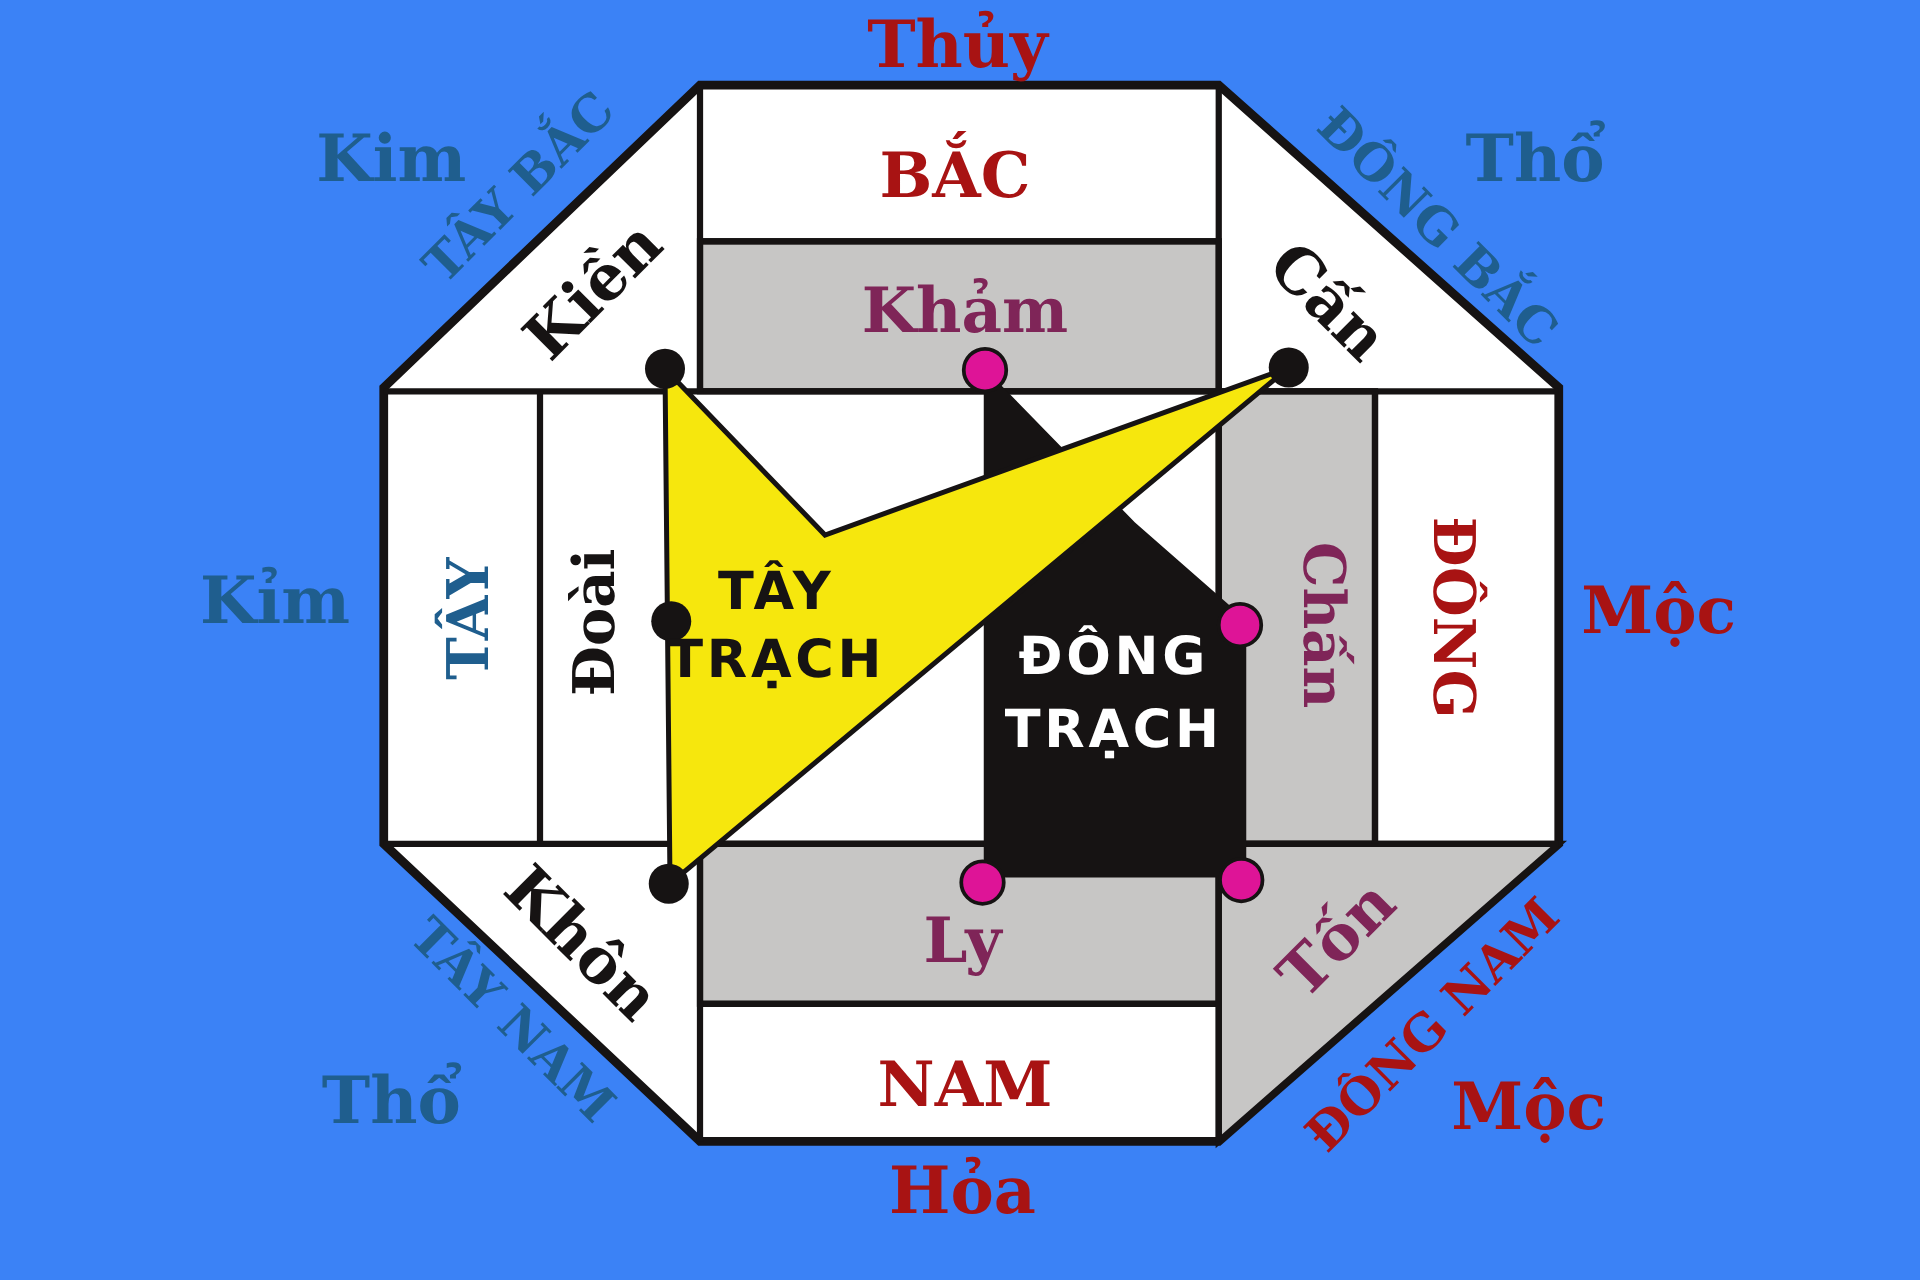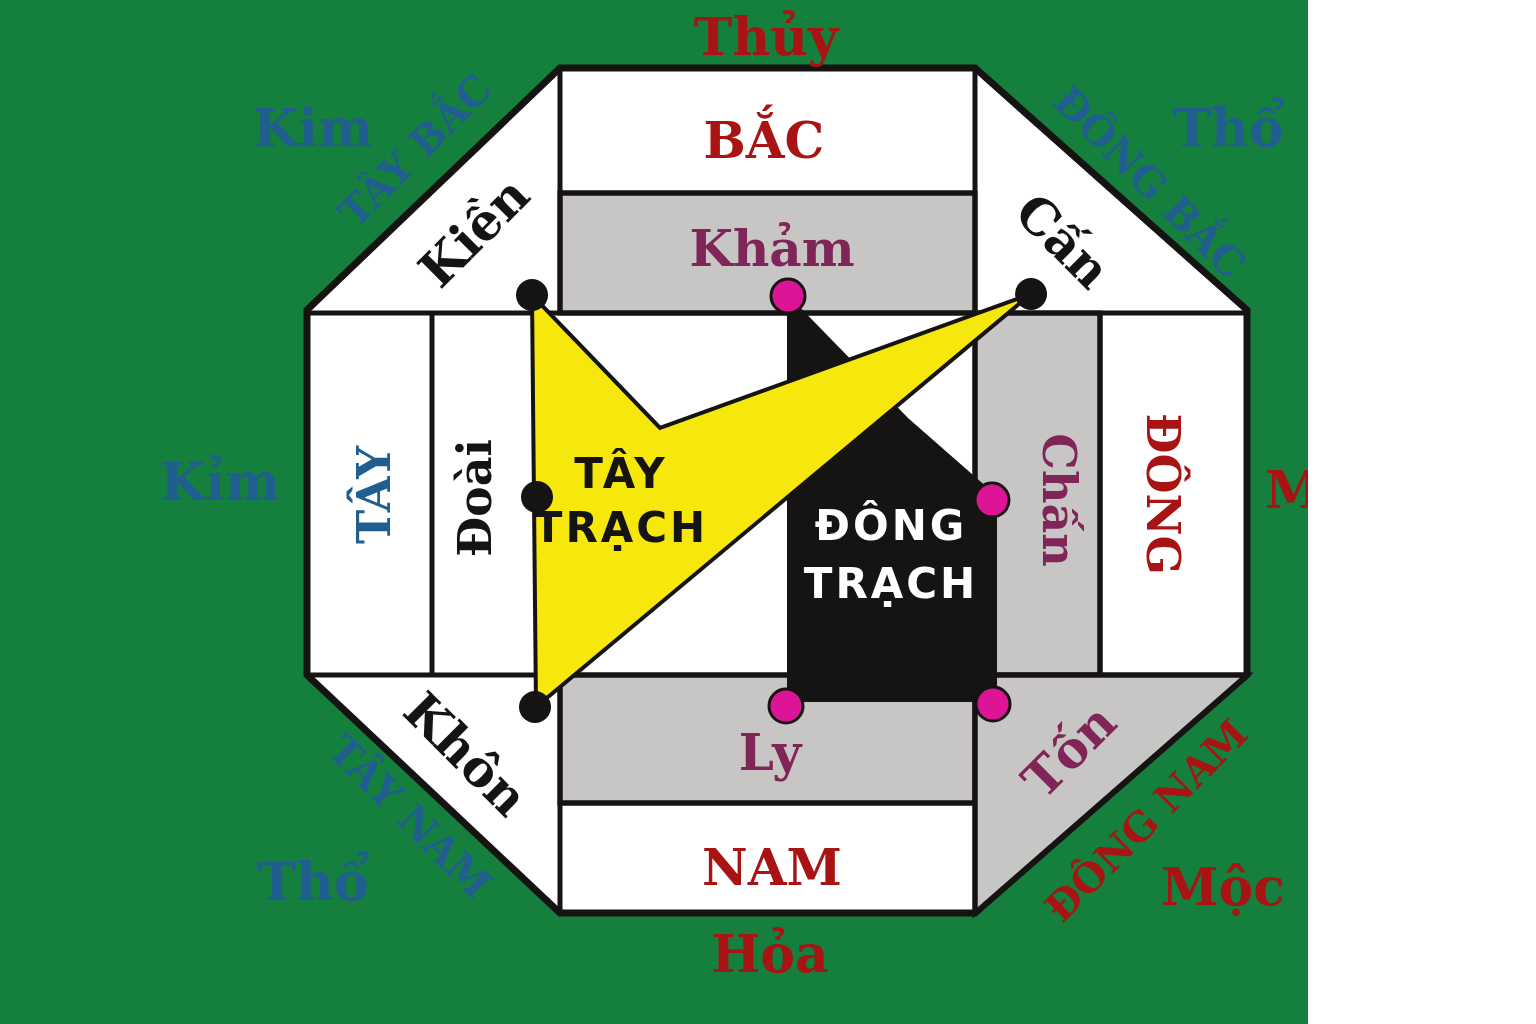--- a/index.html
+++ b/index.html
@@ -2,23 +2,23 @@
 <html><head>
 <meta charset="utf-8">
 <style>
   html, body {
     margin: 0;
     padding: 0;
     background: #ffffff;
   }
   .stage {
     position: relative;
-    width: 1308px;
+    width: 1536px;
     height: 1024px;
-    background: #15803d;
+    background: #3b82f6;
     overflow: hidden;
     text-decoration: underline;
   }
   svg {
     display: block;
   }
   .serif-label {
     font-family: "DejaVu Serif", "Liberation Serif", serif;
     font-weight: bold;
   }

